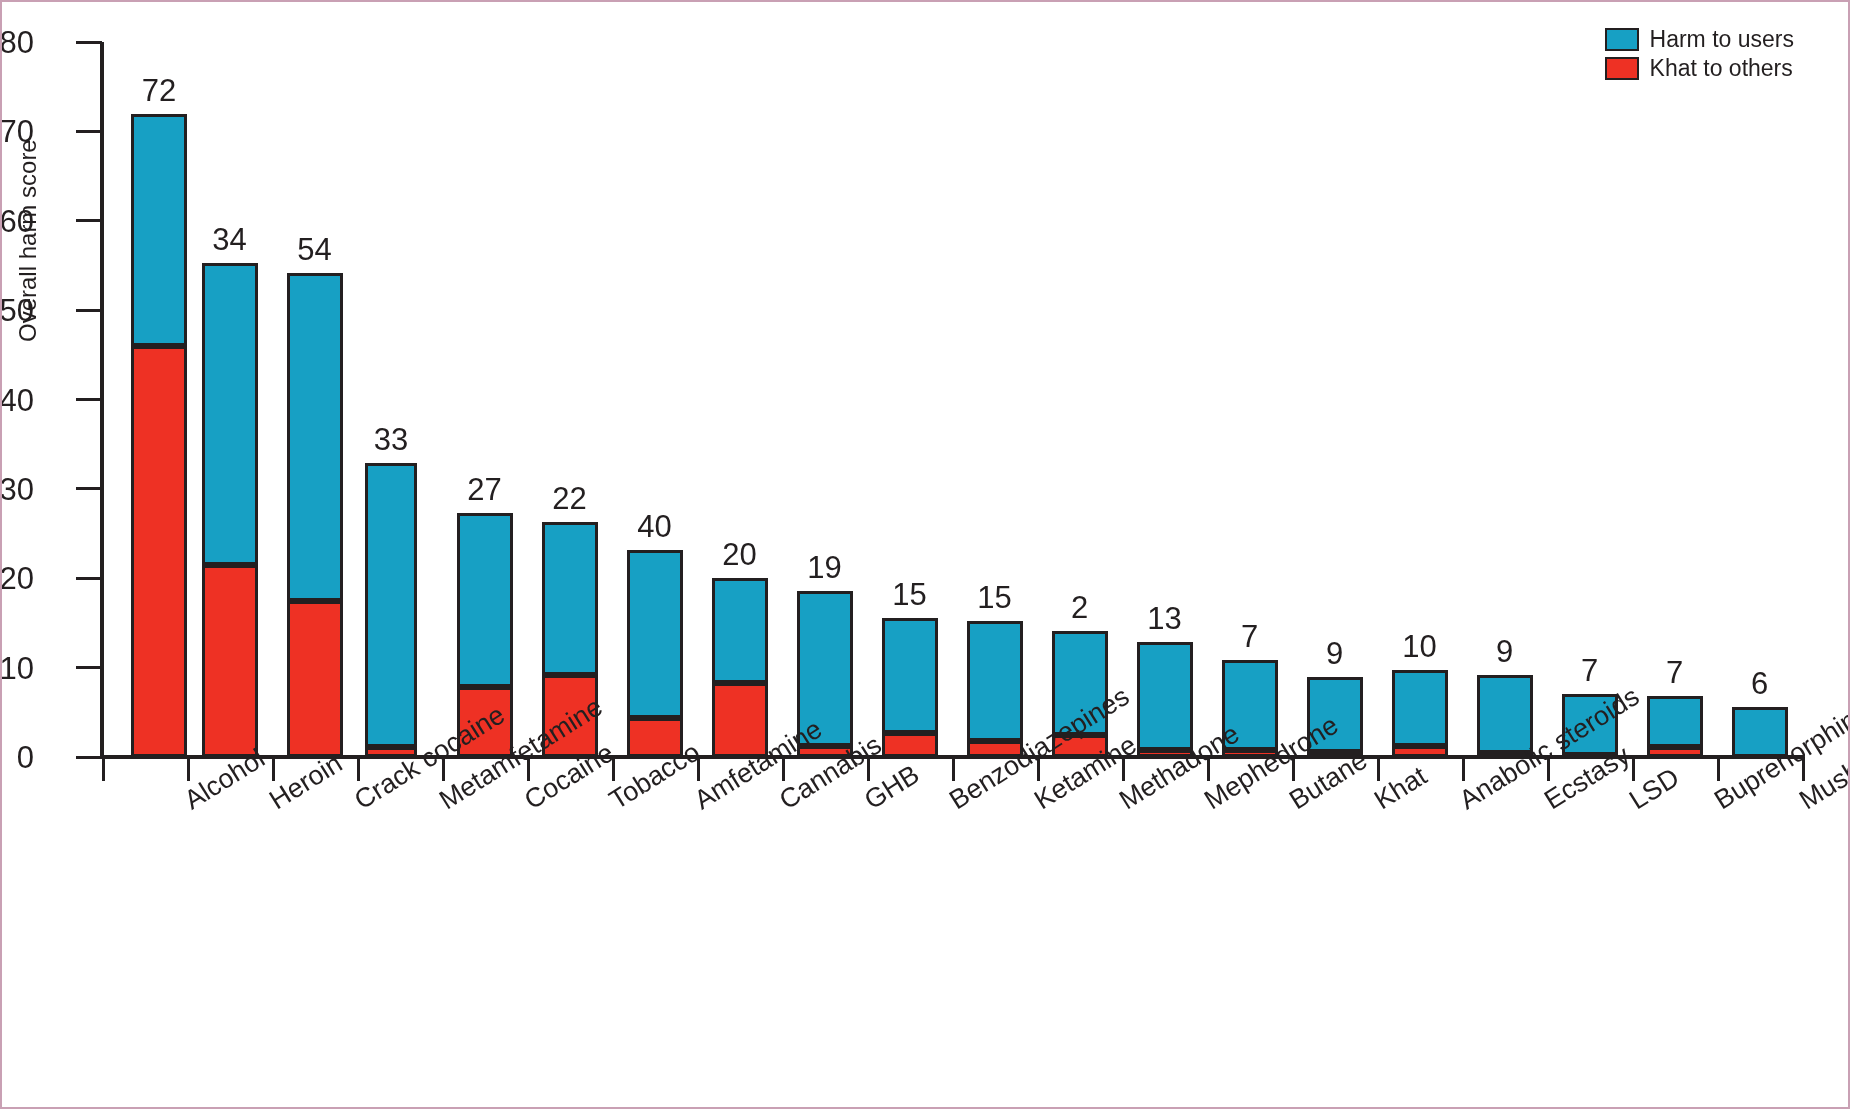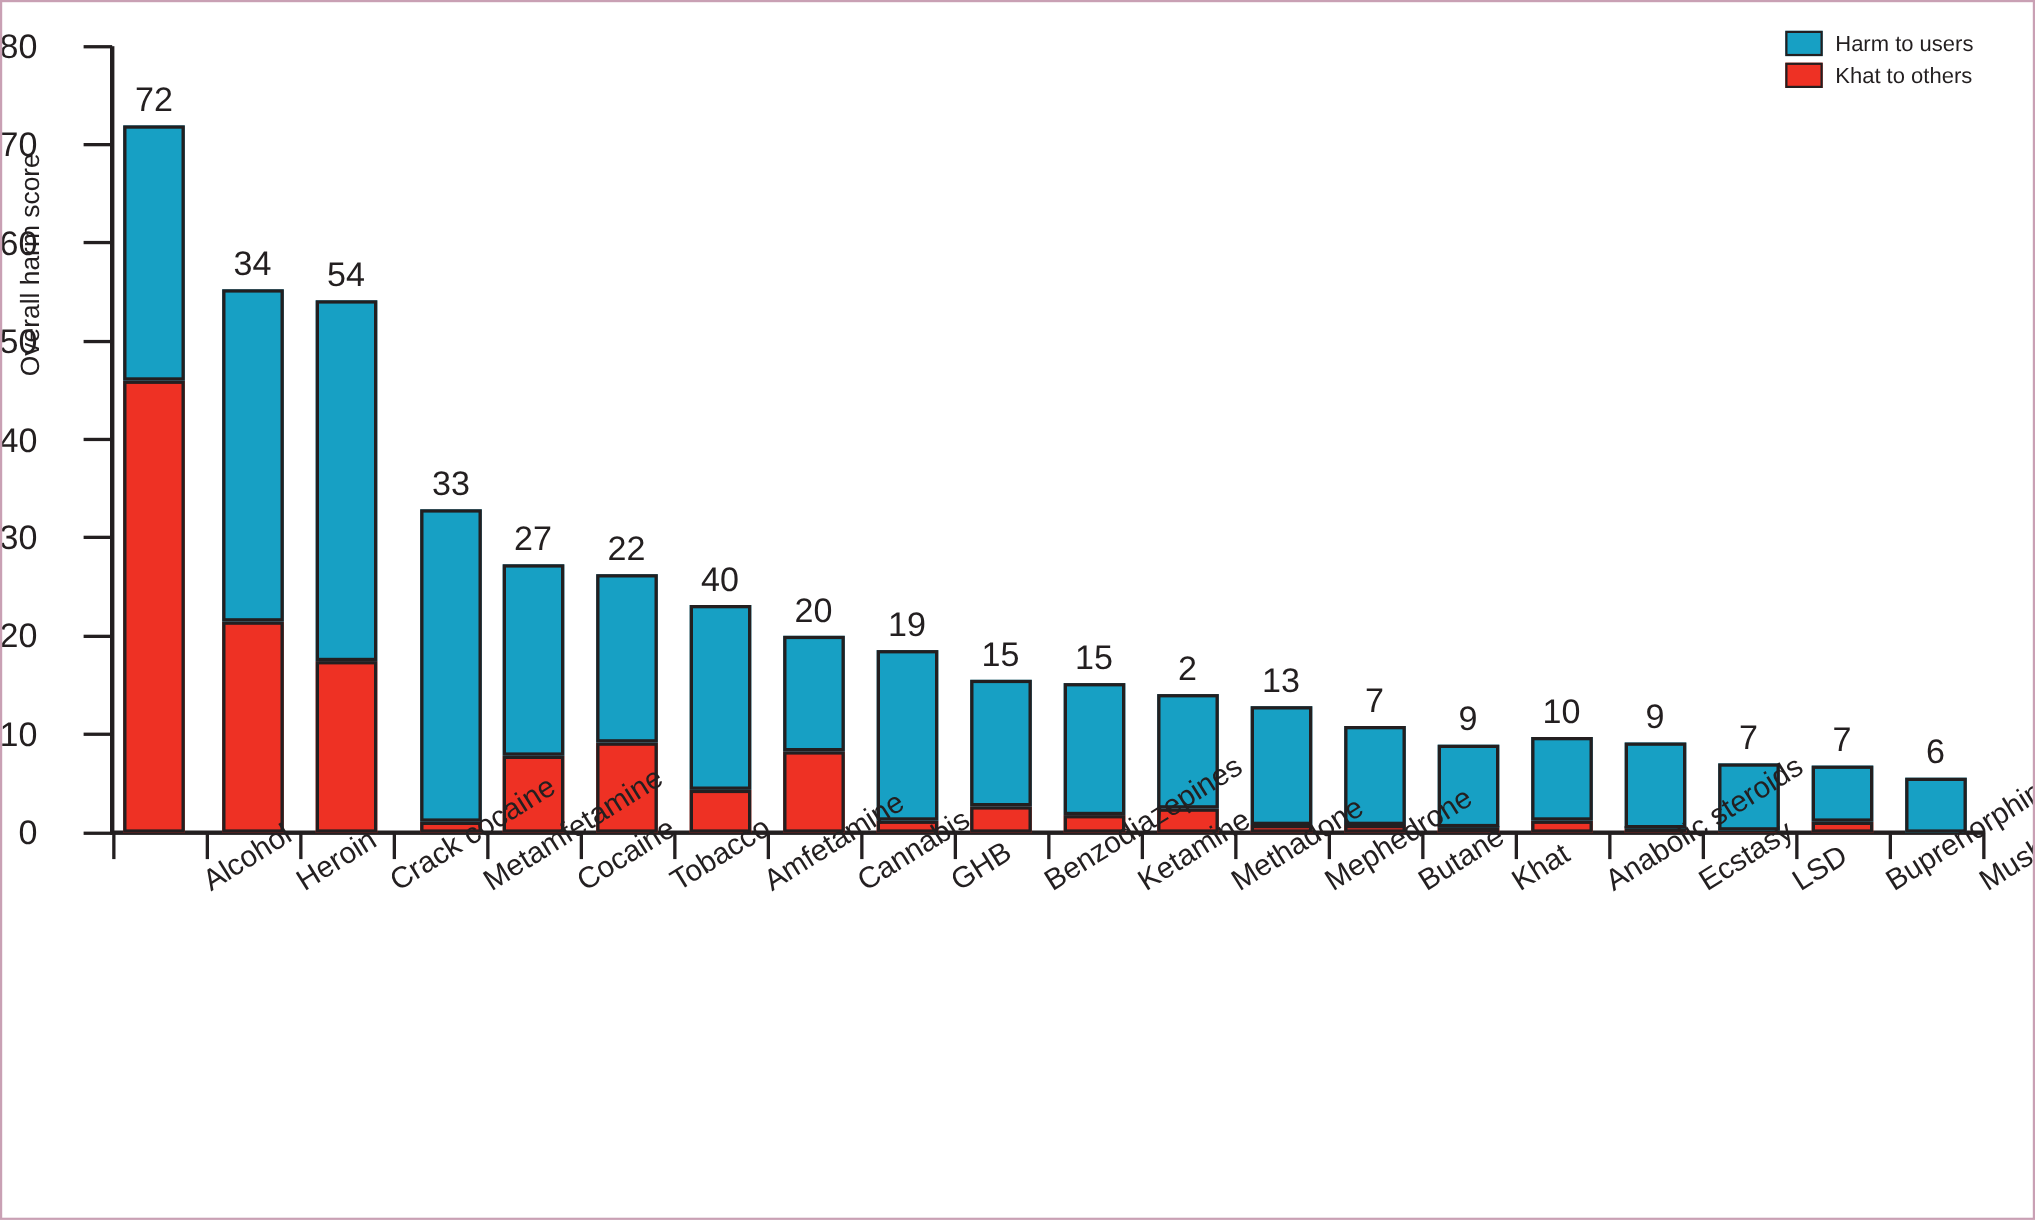--- a/index.html
+++ b/index.html
@@ -25,21 +25,21 @@
     gap:6px;
     z-index:6;
   }
   .legend-row{display:flex;align-items:center;gap:11px;}
   .legend-swatch{
     width:34px;height:23px;
     border:2.5px solid #231f20;
     box-sizing:border-box;
   }
   .legend-label{
-    font-size:20px;
+    font-size:23px;
     color:#231f20;
     line-height:1;
     white-space:nowrap;
   }
 
   
   #ylabel{
     position:absolute;
     left:12px;
     top:300px;
@@ -190,36 +190,36 @@
         <div class="xtick" style="left: 1105px;"></div>
         <div class="xtick" style="left: 1190px;"></div>
         <div class="xtick" style="left: 1275px;"></div>
         <div class="xtick" style="left: 1360px;"></div>
         <div class="xtick" style="left: 1445px;"></div>
         <div class="xtick" style="left: 1530px;"></div>
         <div class="xtick" style="left: 1615px;"></div>
         <div class="xtick" style="left: 1700px;"></div>
       </div>
     <div id="bars">
-        <div class="bar-group" style="left: 10px; width: 56px; height: 643.5px;">
+        <div class="bar-group" style="left: 29px; width: 56px; height: 643.5px;">
           <div class="seg seg-others" style="background: rgb(238, 49, 36); bottom: 0px; height: 411.125px;"></div>
           <div class="seg seg-users" style="background: rgb(23, 160, 196); bottom: 411.125px; height: 232.375px;"></div>
           <div class="bar-value" style="bottom: 651.5px;">72</div>
         </div>
         <div class="bar-group" style="left: 99.5px; width: 56px; height: 494.244px;">
           <div class="seg seg-others" style="background: rgb(238, 49, 36); bottom: 0px; height: 192.156px;"></div>
           <div class="seg seg-users" style="background: rgb(23, 160, 196); bottom: 192.156px; height: 302.087px;"></div>
           <div class="bar-value" style="bottom: 502.244px;">34</div>
         </div>
         <div class="bar-group" style="left: 184.5px; width: 56px; height: 484.412px;">
           <div class="seg seg-others" style="background: rgb(238, 49, 36); bottom: 0px; height: 156.406px;"></div>
           <div class="seg seg-users" style="background: rgb(23, 160, 196); bottom: 156.406px; height: 328.006px;"></div>
           <div class="bar-value" style="bottom: 492.413px;">54</div>
         </div>
-        <div class="bar-group" style="left: 280px; width: 56px; height: 294.044px;">
+        <div class="bar-group" style="left: 263px; width: 36px; height: 294.044px; padding-left: 16px;">
           <div class="seg seg-others" style="background: rgb(238, 49, 36); bottom: 0px; height: 9.83125px;"></div>
           <div class="seg seg-users" style="background: rgb(23, 160, 196); bottom: 9.83125px; height: 284.212px;"></div>
           <div class="bar-value" style="bottom: 302.044px;">33</div>
         </div>
         <div class="bar-group" style="left: 354.5px; width: 56px; height: 243.994px;">
           <div class="seg seg-others" style="background: rgb(238, 49, 36); bottom: 0px; height: 69.7125px;"></div>
           <div class="seg seg-users" style="background: rgb(23, 160, 196); bottom: 69.7125px; height: 174.281px;"></div>
           <div class="bar-value" style="bottom: 251.994px; margin-top: 39px;">27</div>
         </div>
         <div class="bar-group" style="left: 439.5px; width: 56px; height: 235.056px;">

